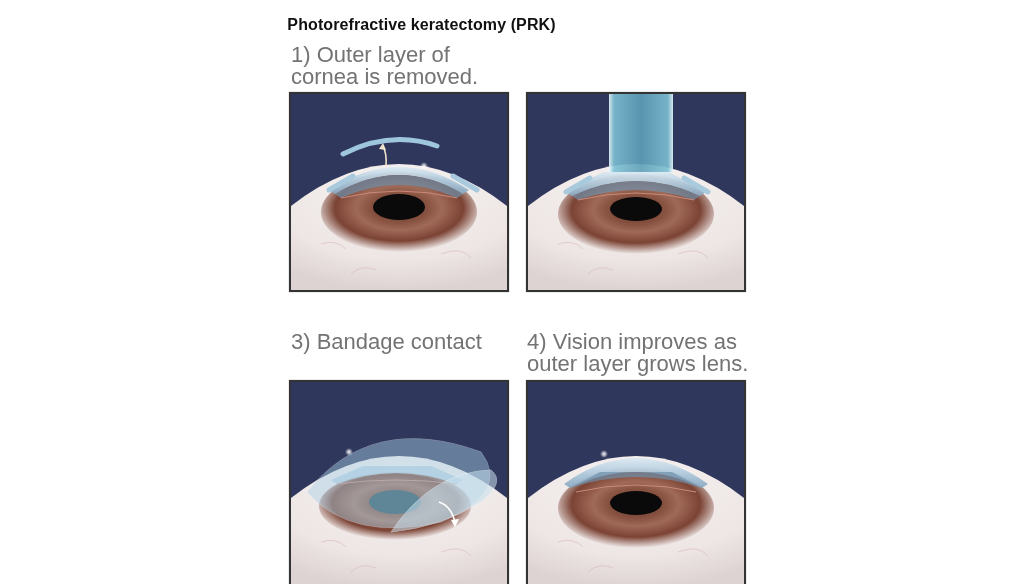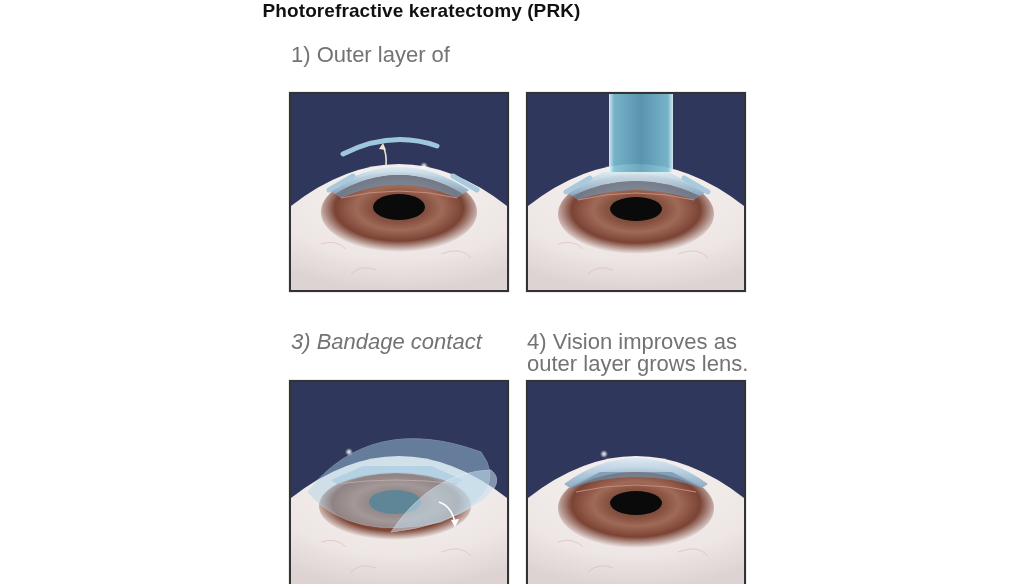--- a/index.html
+++ b/index.html
@@ -3,52 +3,53 @@
   <meta charset="utf-8">
   <style>
     html, body { margin: 0; padding: 0; }
     body {
       width: 1024px; height: 584px; overflow: hidden;
       background: #ffffff; position: relative;
       font-family: "Liberation Sans", "DejaVu Sans", sans-serif;
       color: #111;
     }
     .title {
-      position: absolute; left: 0; width: 843px; top: 0;
-      text-align: center; font-weight: bold; font-size: 19px;
+      position: absolute; left: 0; width: 843px; top: 16px;
+      text-align: center; font-weight: bold; font-size: 16px;
       letter-spacing: 0.1px;
     }
     .caption {
       position: absolute; font-size: 22px; line-height: 22px;
       width: 240px; color: #737373;
     }
     .caption span { display: block; white-space: nowrap; }
     .panel {
       position: absolute; width: 220px; height: 200px;
       box-sizing: border-box; border: 2px solid #333;
       background: #2f375c; overflow: hidden;
       box-shadow: 0 0 1px #888;
     }
     .panel svg { position: absolute; left: 0; top: 0; display: block; }
     .p1 { left: 289px; top: 92px; }
     .p2 { left: 526px; top: 92px; }
     .p3 { left: 289px; top: 380px; height: 210px; }
     .p4 { left: 526px; top: 380px; height: 210px; }
     .c1 { left: 291px; top: 44px; }
     .c2 { left: 527px; top: 44px; }
-    .c3 { left: 291px; top: 331px; font-style: italic; }
+    .c3 { left: 291px; top: 331px; }
     .c4 { left: 527px; top: 331px; }
   </style>
 </head>
 <body>
 
 <div class="title">Photorefractive keratectomy (PRK)</div>
 
 <div class="caption c1">
   <span>1) Outer layer of</span>
+  <span>cornea is removed.</span>
 </div>
 <div class="caption c2">
 </div>
 <div class="caption c3">
   <span>3) Bandage contact</span>
 </div>
 <div class="caption c4">
   <span>4) Vision improves as</span>
   <span>outer layer grows lens.</span>
 </div>

